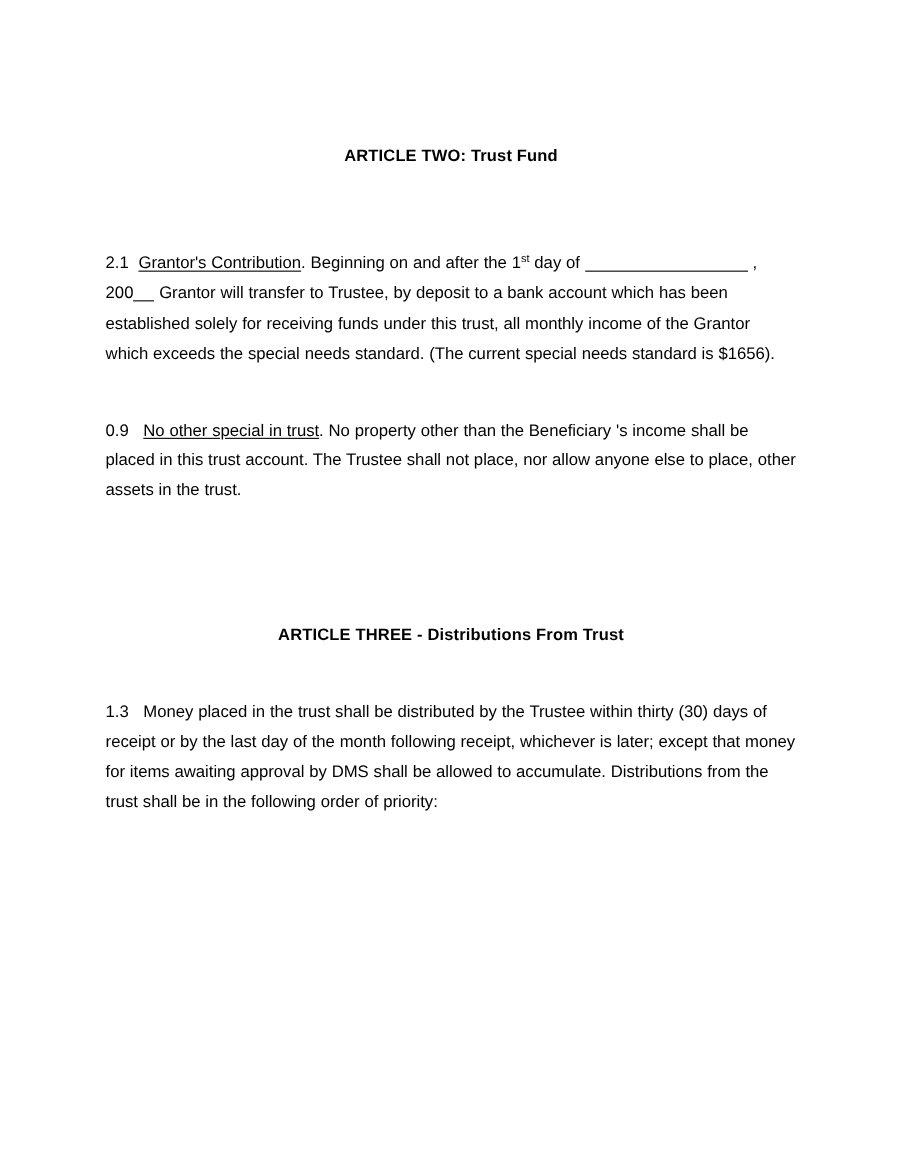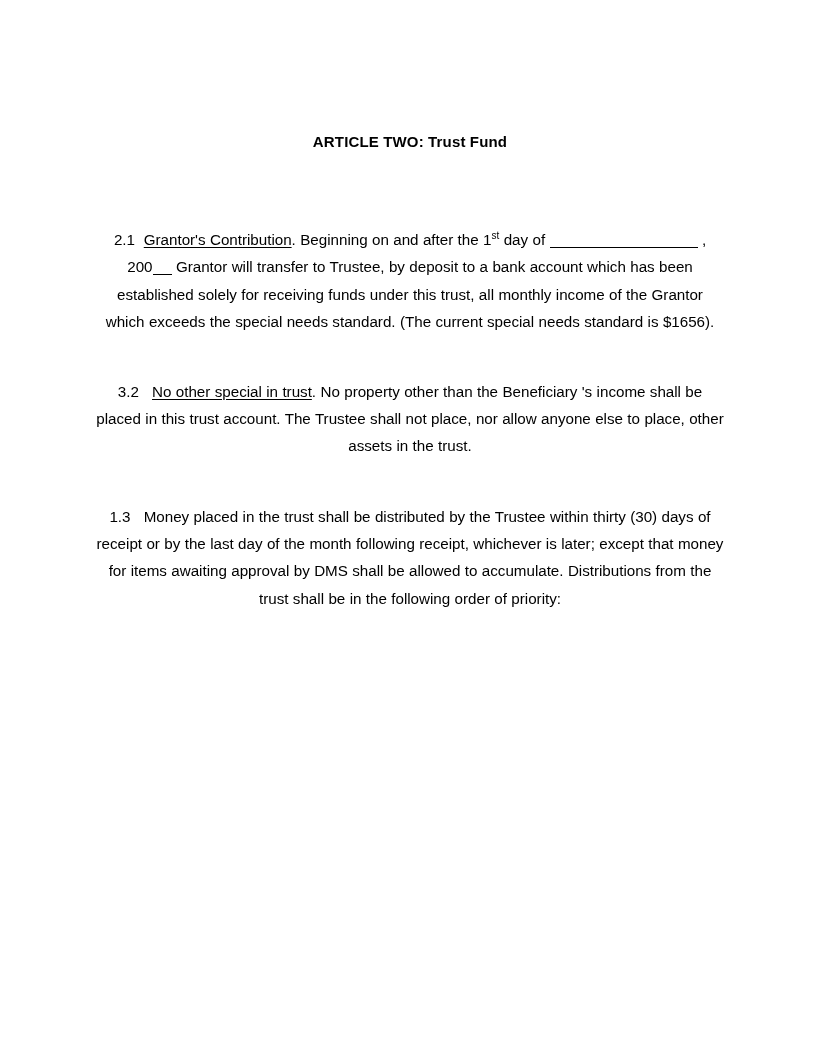--- a/index.html
+++ b/index.html
@@ -33,21 +33,21 @@
     font-size: 15px;
     line-height: 27px;
     letter-spacing: 0.15px;
   }
   #heading-two-wrap { padding-top: 128px; }
   #heading-three-wrap { padding-top: 89px; }
 
   .para {
     font-size: 15.2px;
     line-height: 27.3px;
-    text-align: center;
+    text-align: left;
     letter-spacing: -0.02px;
     word-spacing: 0.2px;
   }
   #para-21 { padding-top: 56px; }
   #para-22 { padding-top: 27px; }
   #para-23 { padding-top: 27px; }
   #para-31 { padding-top: 28px; }
 
   .u { text-decoration: underline; text-underline-offset: 2px; }
   .sup { vertical-align: super; font-size: 10px; line-height: 0; }
@@ -73,23 +73,26 @@
 
     <div id="heading-two-wrap">
       <div class="article-heading">ARTICLE TWO: Trust Fund</div>
     </div>
 
     <p class="para" id="para-21">
       <span class="sp">2.1</span><span class="sp">  </span><span class="u">Grantor's Contribution</span><span>.   Beginning on and after the 1</span><span class="sup">st</span><span> day of </span><span class="blank-line"></span><span> ,</span><br><span>200</span><span class="blank-short"></span><span> Grantor will transfer to Trustee, by deposit to a bank account which has been established solely for receiving funds under this trust, all monthly income of the Grantor which exceeds the special needs standard.  (The current special needs standard is $1656).</span>
     </p>
 
     <p class="para" id="para-22">
-      <span class="sp">3.2</span><span class="sp">   </span><span class="u">No other special in trust</span><span>.  No property other than the Beneficiary 's income shall be placed in this trust account. The Trustee shall not place, nor allow anyone else to place, other assets in the trust.</span>
+      <span class="sp">0.9</span><span class="sp">   </span><span class="u">No other special in trust</span><span>.  No property other than the Beneficiary 's income shall be placed in this trust account. The Trustee shall not place, nor allow anyone else to place, other assets in the trust.</span>
     </p>
 
 
+    <div id="heading-three-wrap">
+      <div class="article-heading">ARTICLE THREE - Distributions From Trust</div>
+    </div>
 
     <p class="para" id="para-31">
       <span class="sp">1.3</span><span class="sp">   </span><span>Money placed in the trust shall be distributed by the Trustee within thirty (30) days of receipt or by the last day of the month following receipt, whichever is later; except that money for items awaiting approval by DMS shall be allowed to accumulate.  Distributions from the trust shall be in the following order of priority:</span>
     </p>
 
   </div>
 </div>
 
 </body></html>

